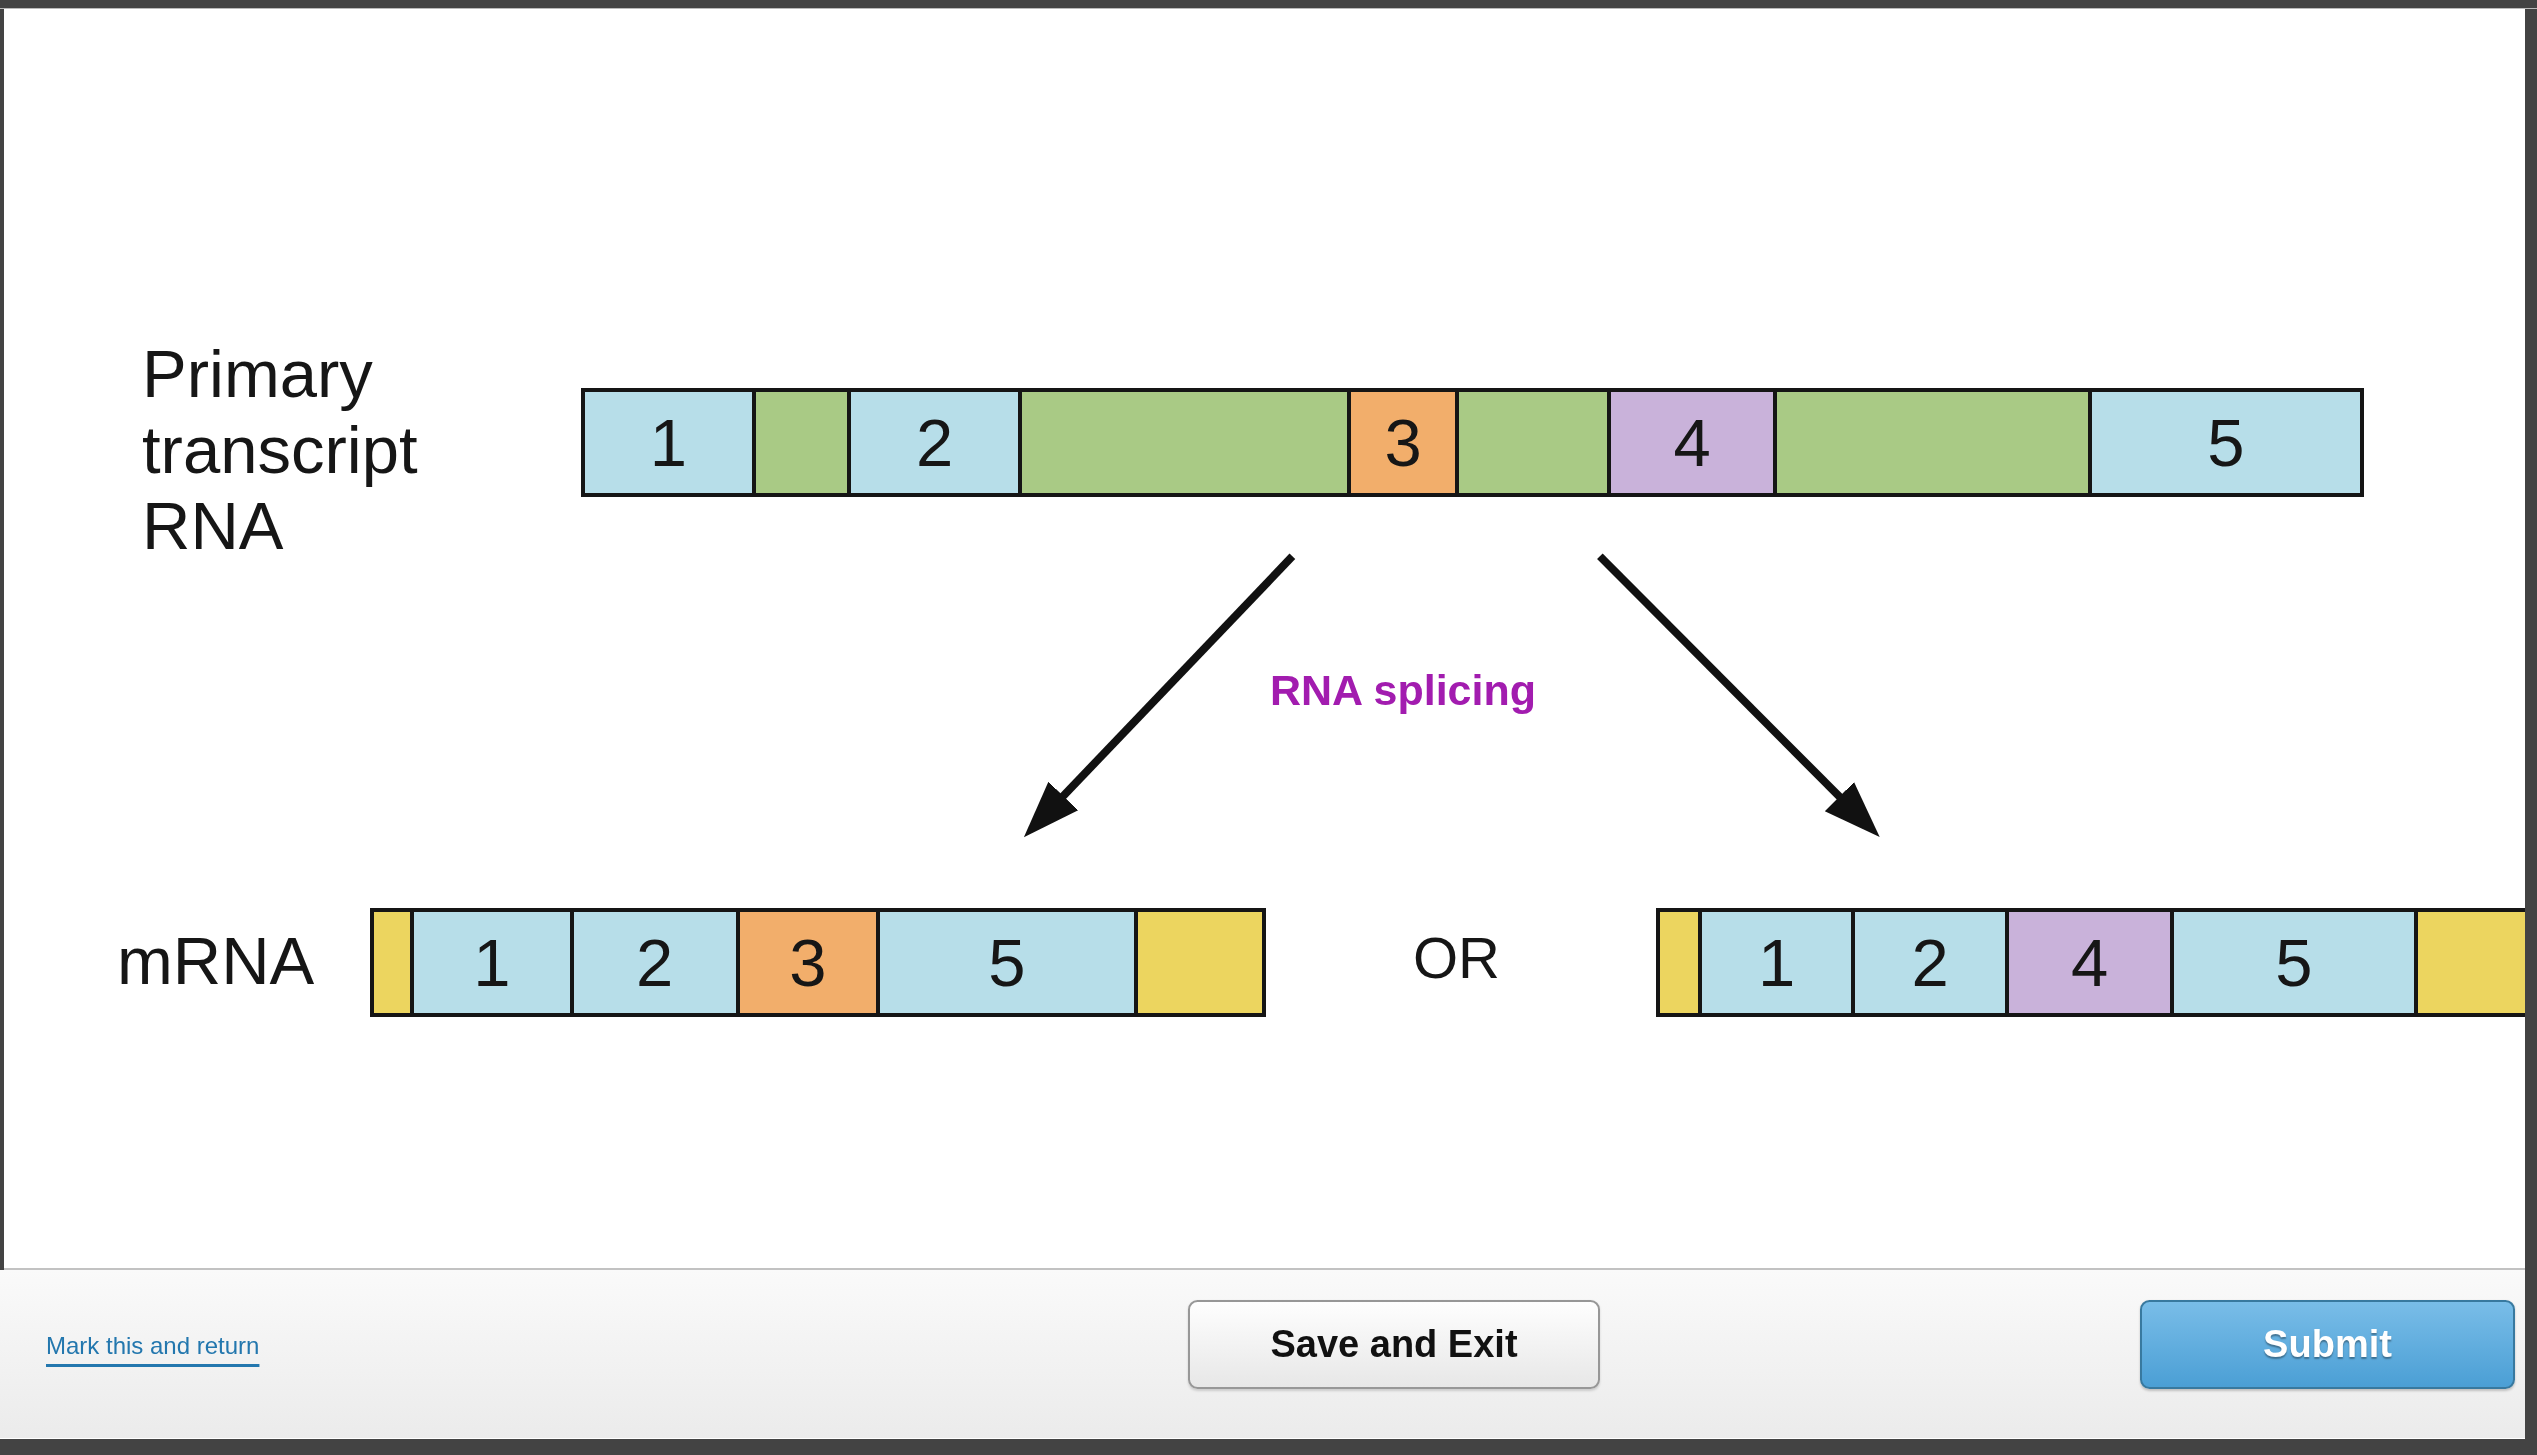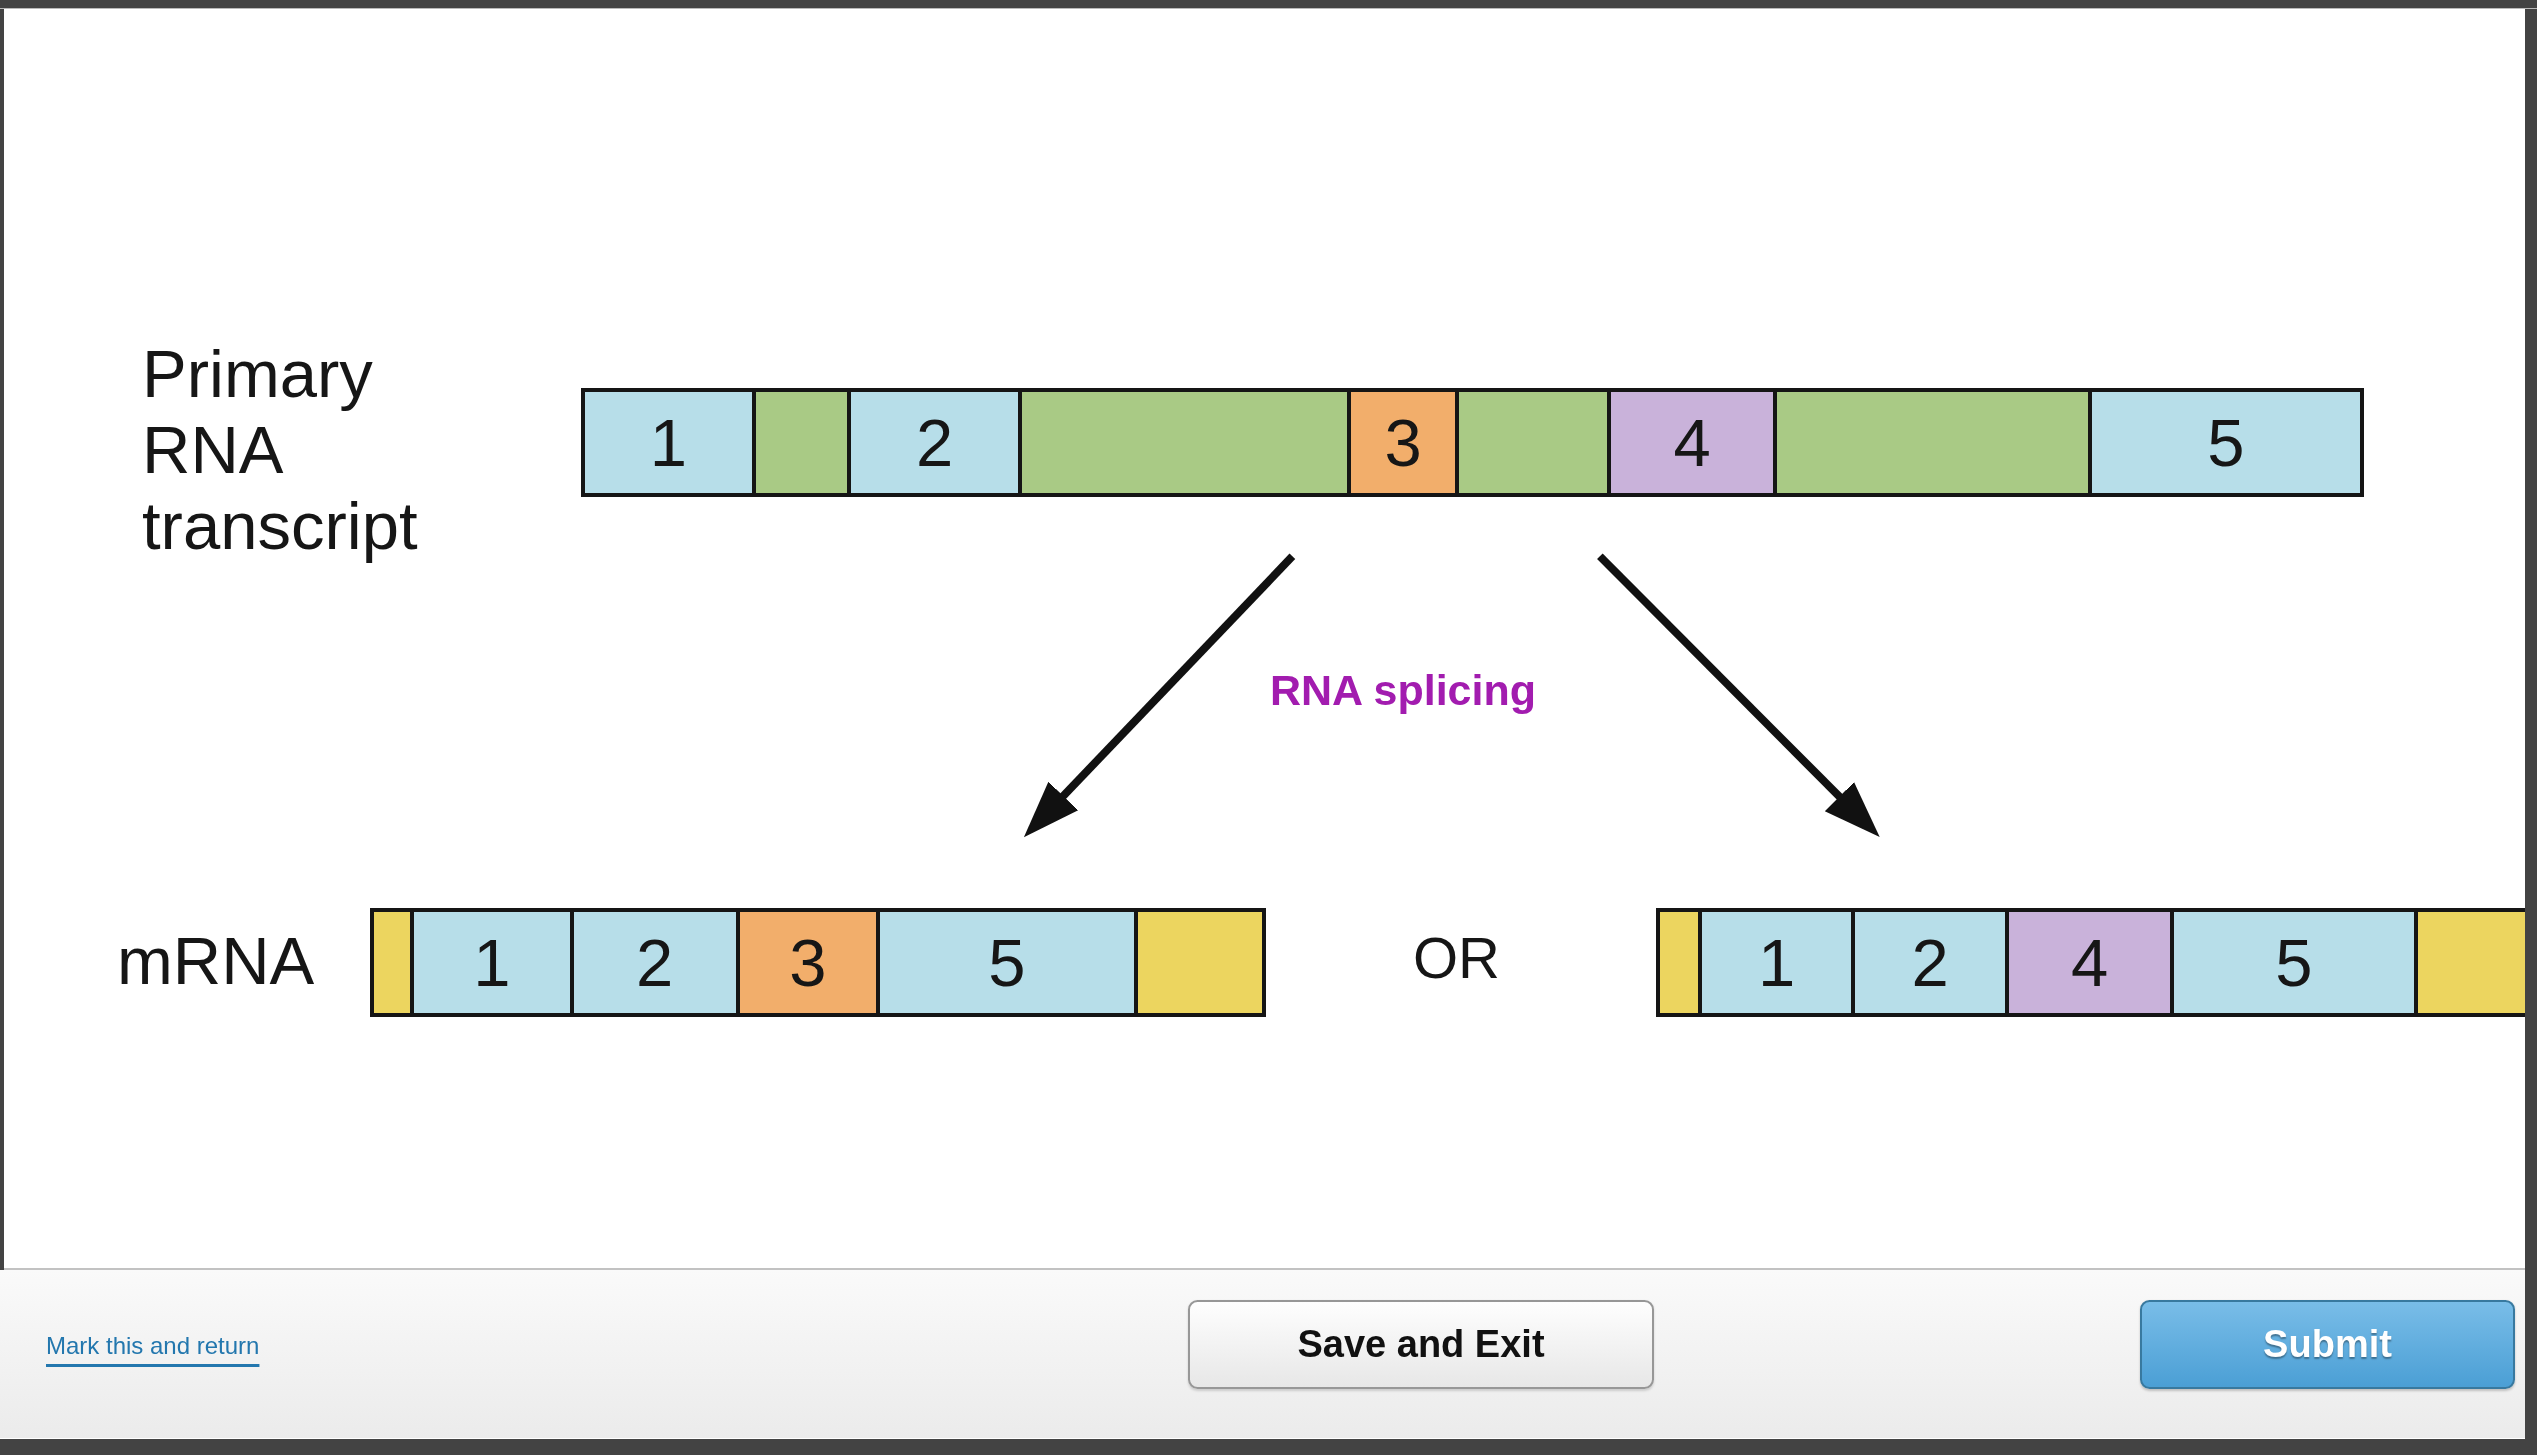--- a/index.html
+++ b/index.html
@@ -31,21 +31,21 @@
 
   svg.arrows{position:absolute;left:0;top:0;pointer-events:none;}
 
   
   .footer{position:absolute;left:0;top:1268px;width:2538px;height:170px;box-sizing:border-box;
           border-top:2.4px solid #c2c2c2;background:linear-gradient(#fafafa,#ebebeb);}
   .mark-link{position:absolute;left:46px;top:1332px;font-size:24px;color:var(--link);cursor:pointer;
              text-decoration:underline;text-decoration-thickness:3.2px;text-underline-offset:9.5px;}
   .btn{position:absolute;top:1300px;height:89px;box-sizing:border-box;display:flex;align-items:center;
        justify-content:center;font-size:38px;font-weight:bold;cursor:pointer;}
-  .btn-light{left:1188px;width:466px;border:2.4px solid #979797;border-radius:9.5px;
+  .btn-light{left:1188px;width:412px;border:2.4px solid #979797;border-radius:9.5px;
              background:linear-gradient(#fefefe,#e7e7e7);color:#111;box-shadow:0 1.6px 2.4px rgba(0,0,0,0.15);}
   .btn-submit{left:2140px;width:375px;border:2.4px solid var(--btnBorder);border-radius:9.5px;
               background:linear-gradient(var(--btnTop),var(--btnBottom));color:#fff;
               text-shadow:0 1.6px 1.6px rgba(0,0,0,0.35);box-shadow:0 1.6px 2.4px rgba(0,0,0,0.2);}
   .btn-next{left:1692px;top:1299px;width:382px;height:94px;border:none;background:none;padding:0;}
   .btn-next .next-label{position:absolute;left:0;top:0;width:81%;height:100%;display:flex;align-items:center;
        justify-content:center;font-size:38px;font-weight:bold;color:#fff;text-shadow:0 1.6px 1.6px rgba(0,0,0,0.35);}
 </style>
 </head>
 <body>
@@ -53,22 +53,22 @@
 <div class="screen">
 
   <div class="bar-top"></div>
   <div class="strip-left"></div>
   <div class="strip-right"></div>
   <div class="bar-bottom"></div>
 
 
   <div class="plabel">
     <div>Primary</div>
+    <div>transcript</div>
     <div>RNA</div>
-    <div>transcript</div>
   </div>
 
   <div id="primaryBar" class="rna-bar">
       <div class="seg" style="flex-grow: 205; flex-basis: 0px; background-color: rgb(183, 222, 233);">
         <span>1</span>
       </div>
       <div class="seg" style="flex-grow: 113; flex-basis: 0px; background-color: rgb(169, 202, 133);"></div>
       <div class="seg" style="flex-grow: 205; flex-basis: 0px; background-color: rgb(183, 222, 233);">
         <span>2</span>
       </div>

